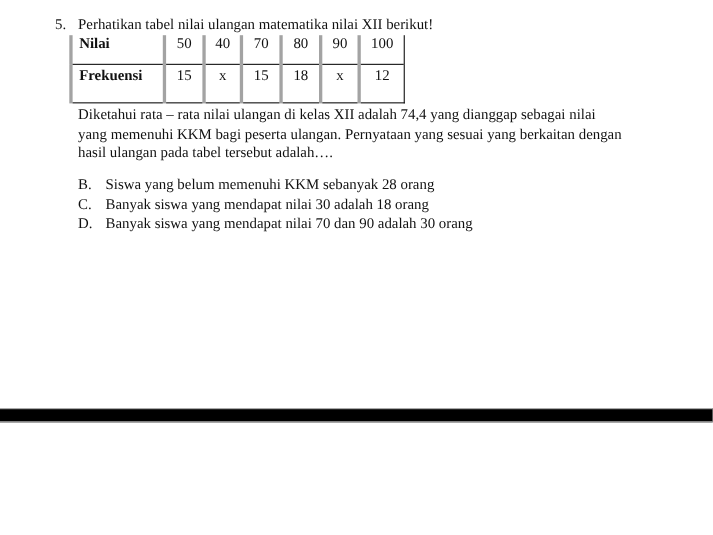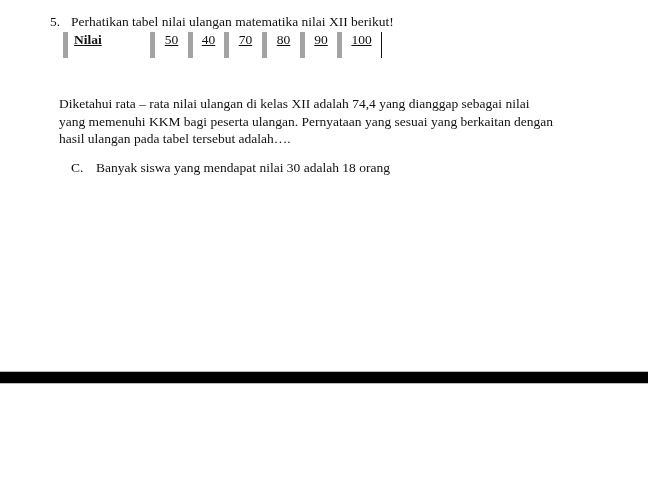--- a/index.html
+++ b/index.html
@@ -9,33 +9,33 @@
     color: #111; font-size: 13.5px;
   }
   .q-line { position: absolute; left: 50px; top: 14px; white-space: nowrap; }
   .q-num { display: inline-block; width: 21px; }
   .tbl {
     position: absolute; left: 63px; top: 32px;
     border-collapse: collapse;
   }
   .tbl td {
     padding: 0; height: 28px; vertical-align: top; text-align: center;
-    border-left: 5px solid #a3a3a3; border-right: 1px solid #111; text-decoration: underline;
+    border-left: 3px solid #a3a3a3; border-right: 1px solid #111;
   }
   .tbl tr.r1 td { height: 26px; padding-top: 0px; }
   .tbl tr.r2 td { height: 32px; padding-top: 2px; border-bottom: 1px solid #111; border-top: 1px solid #111; }
   .tbl td.head { text-align: left; padding-left: 6px; font-weight: bold; width: 76px; }
   .tbl td.c50 { width: 33px; }
   .tbl td.c60 { width: 31px; }
   .tbl td.c70 { width: 33px; }
   .tbl td.c80 { width: 33px; }
   .tbl td.c90 { width: 32px; margin-left: 22px; }
   .tbl td.c100 { width: 39px; }
   .para {
-    position: absolute; left: 59px; top: 95px; width: 500px;
+    position: absolute; left: 71px; top: 95px; width: 500px;
     line-height: 17.5px;
   }
   .opts { position: absolute; left: 71px; top: 159px; line-height: 17.6px; }
   .opt { white-space: nowrap; }
   .opt-letter { display: inline-block; width: 25px; }
   .black-bar {
     position: absolute; left: 0; top: 371px; width: 648px; height: 13px;
     background: #000; border-top: 1px solid #bbb; border-bottom: 1px solid #bbb;
     box-sizing: border-box;
   }
@@ -51,24 +51,39 @@
   <tbody>
       <tr class="r1">
     <td class="head">Nilai</td>
     <td class="c50">50</td>
     <td class="c60">40</td>
     <td class="c70">70</td>
     <td class="c80">80</td>
     <td class="c90">90</td>
     <td class="c100">100</td>
   </tr>
+  <tr class="r2">
+    <td class="head">Frekuensi</td>
+    <td class="c50">15</td>
+    <td class="c60">x</td>
+    <td class="c70">15</td>
+    <td class="c80">18</td>
+    <td class="c90">x</td>
+    <td class="c100">12</td>
+  </tr>
 </tbody>
   </table>
 
 <div class="para">Diketahui rata – rata nilai ulangan di kelas XII adalah 74,4 yang dianggap sebagai nilai yang memenuhi KKM bagi peserta ulangan. Pernyataan yang sesuai yang berkaitan dengan hasil ulangan pada tabel tersebut adalah….</div>
 
 <div class="opts">
   <div class="opt">
+    <span class="opt-letter">B.</span><span>Siswa yang belum memenuhi KKM sebanyak 28 orang</span>
+  </div>
+  <div class="opt">
     <span class="opt-letter">C.</span><span>Banyak siswa yang mendapat nilai 30 adalah 18 orang</span>
+  </div>
+  <div class="opt">
+    <span class="opt-letter">D.</span><span>Banyak siswa yang mendapat nilai 70 dan 90 adalah 30 orang</span>
   </div>
 </div>
 
 <div class="black-bar"></div>
 
 </body></html>

